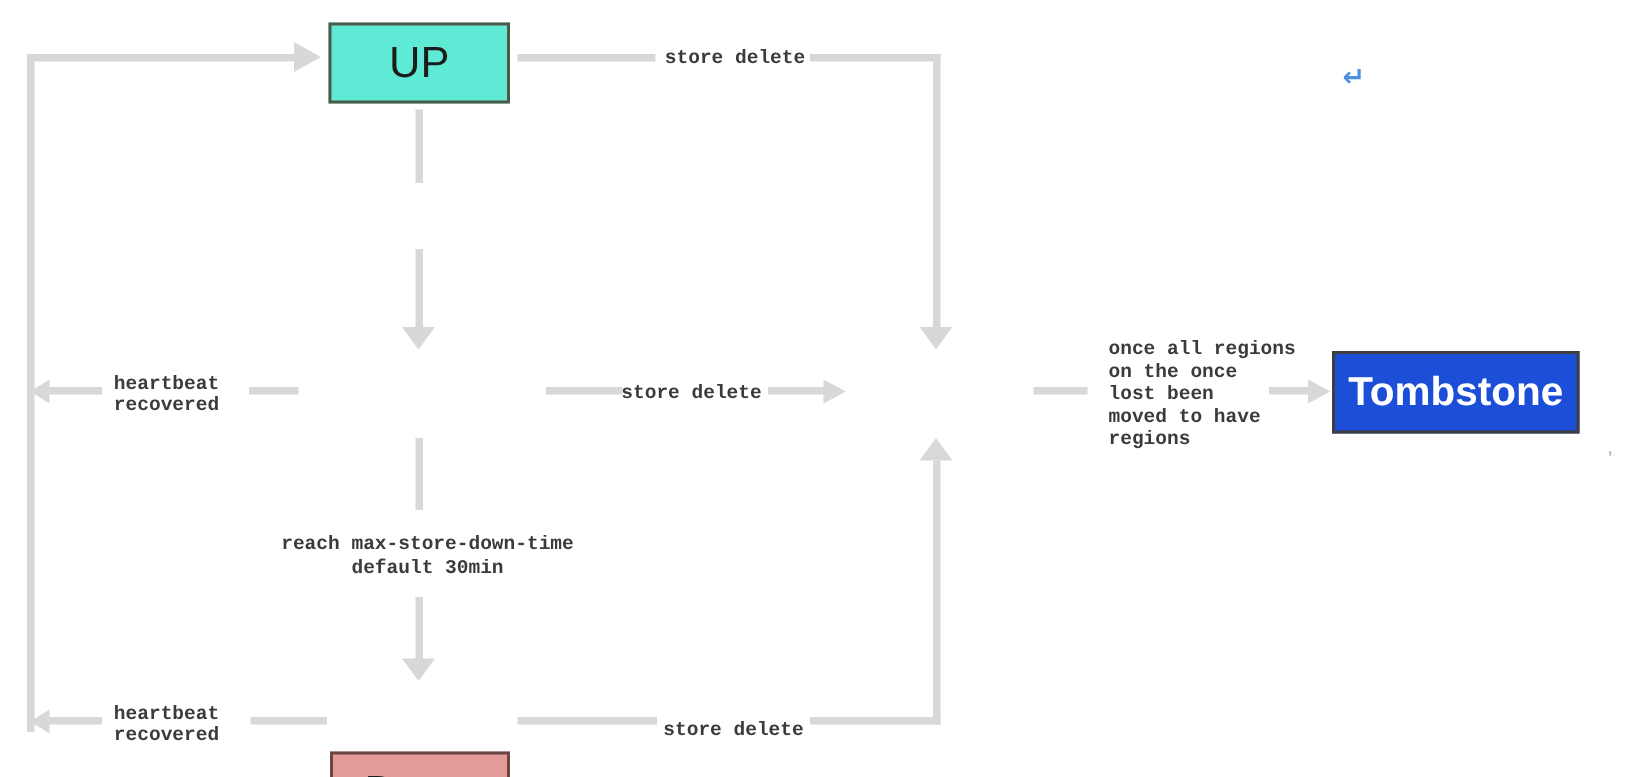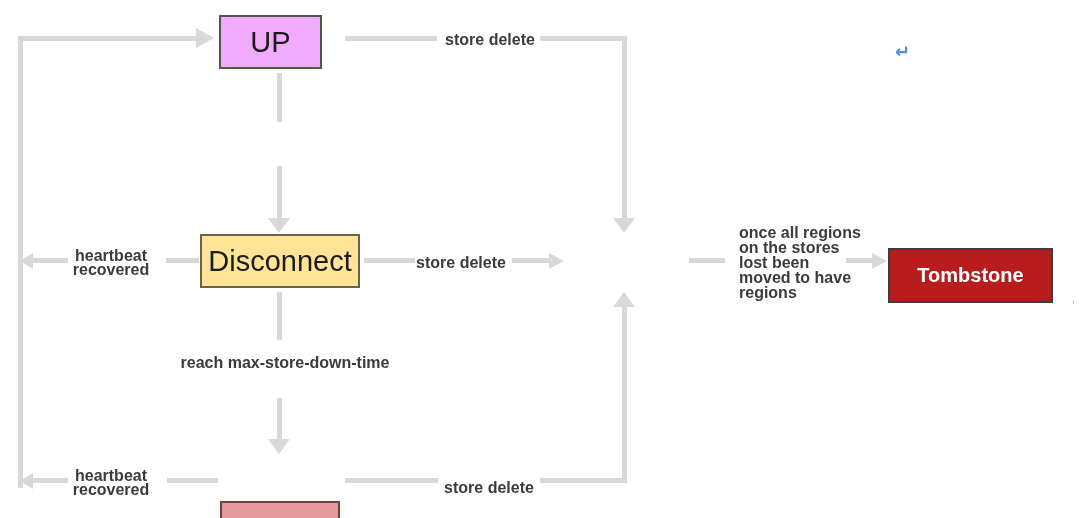--- a/index.html
+++ b/index.html
@@ -7,27 +7,27 @@
           font-family:"Liberation Sans",sans-serif;}
   .line{position:absolute;background:#d8d8d8;}
   .ah{position:absolute;width:0;height:0;}
   .ah-right{border-top:10px solid transparent;border-bottom:10px solid transparent;border-left:18px solid #d8d8d8;}
   .ah-right-sm{border-top:8px solid transparent;border-bottom:8px solid transparent;border-left:15px solid #d8d8d8;}
   .ah-left{border-top:8px solid transparent;border-bottom:8px solid transparent;border-right:13px solid #d8d8d8;}
   .ah-down{border-left:11px solid transparent;border-right:11px solid transparent;border-top:15px solid #d8d8d8;}
   .ah-up{border-left:11px solid transparent;border-right:11px solid transparent;border-bottom:15px solid #d8d8d8;}
   .node{position:absolute;display:flex;align-items:center;justify-content:center;
         box-sizing:border-box;font-size:29px;color:#1c1c1c;border:2px solid #4c4c4c;}
-  .node-up{left:219px;top:15px;width:103px;height:54px;background:#f0abfc;border-color:#4e5a47;justify-content:center;}
+  .node-up{left:219px;top:15px;width:121px;height:54px;background:#5eead4;border-color:#4e5a47;justify-content:center;}
   .node-disconnect{left:200px;top:234px;width:160px;height:54px;background:#ffe497;border-color:#6a6345;}
   .node-down{left:220px;top:453px;width:120px;height:54px;background:#e59a9a;border-color:#6d4444;margin-top:48px;}
   .node-offline{left:565px;top:235px;width:117px;height:53px;background:#f2f2f2;border-color:#a2a2a2;}
-  .node-tombstone{left:888px;top:248px;width:165px;height:55px;background:#b91c1c;border-color:#3e3e3e;
-                  color:#ffffff;font-weight:bold;font-size:20px;}
-  .lbl{position:absolute;font-family:Liberation Sans, sans-serif;font-size:16px;font-weight:600;
+  .node-tombstone{left:888px;top:234px;width:165px;height:55px;background:#1d4ed8;border-color:#3e3e3e;
+                  color:#ffffff;font-weight:bold;font-size:27px;}
+  .lbl{position:absolute;font-family:Liberation Mono, monospace;font-size:13px;font-weight:600;
        color:#3b3b3b;white-space:nowrap;}
   .lbl-c{transform:translateX(-50%);text-align:center;}
   .lbl span{display:block;}
   .lh14 span{line-height:14px;}
   .lh16 span{line-height:16px;}
   .lh15 span{line-height:15px;}
   .return-icon{position:absolute;left:895px;top:41px;font-family:"DejaVu Sans",sans-serif;
                font-size:18px;font-weight:bold;color:#4d90e2;}
   .stray{position:absolute;left:1072px;top:298px;font-size:13px;color:#a8a8a8;}
 </style>
@@ -59,20 +59,21 @@
   <div class="line" style="left:166px;top:258px;width:33px;height:5px;"></div>
 
   <div class="line" style="left:364px;top:258px;width:51px;height:5px;"></div>
   <div class="lbl lbl-c" style="left:461px;top:254px;">store delete</div>
   <div class="line" style="left:512px;top:258px;width:38px;height:5px;"></div>
   <div class="ah ah-right-sm" style="left:549px;top:253px;"></div>
 
   <div class="line" style="left:277px;top:292px;width:5px;height:48px;"></div>
   <div class="lbl lbl-c lh16" style="left:285px;top:355px;">
     <span>reach max-store-down-time</span>
+    <span>default 30min</span>
   </div>
   <div class="line" style="left:277px;top:398px;width:5px;height:42px;"></div>
   <div class="ah ah-down" style="left:268px;top:439px;"></div>
 
   <div class="ah ah-left" style="left:20px;top:473px;"></div>
   <div class="line" style="left:31px;top:478px;width:37px;height:5px;"></div>
   <div class="lbl lbl-c lh14" style="left:111px;top:469px;">
     <span>heartbeat</span>
     <span>recovered</span>
   </div>
@@ -80,33 +81,30 @@
 
   <div class="line" style="left:345px;top:478px;width:93px;height:5px;"></div>
   <div class="lbl lbl-c" style="left:489px;top:479px;">store delete</div>
   <div class="line" style="left:540px;top:478px;width:87px;height:5px;"></div>
   <div class="line" style="left:622px;top:307px;width:5px;height:176px;"></div>
   <div class="ah ah-up" style="left:613px;top:292px;"></div>
 
   <div class="line" style="left:689px;top:258px;width:36px;height:5px;"></div>
   <div class="lbl lh15" style="left:739px;top:225px;">
     <span>once all regions</span>
-    <span>on the stores</span>
+    <span>on the once</span>
     <span>lost been</span>
     <span>moved to have</span>
     <span>regions</span>
   </div>
   <div class="line" style="left:846px;top:258px;width:28px;height:5px;"></div>
   <div class="ah ah-right-sm" style="left:872px;top:253px;"></div>
 
   <div class="node node-up">
     <span>UP</span>
-  </div>
-  <div class="node node-disconnect">
-    <span>Disconnect</span>
   </div>
   <div class="node node-down">
     <span>Down</span>
   </div>
   <div class="node node-tombstone">
     <span>Tombstone</span>
   </div>
 
   <div class="return-icon">↵</div>
   <div class="stray">’</div>

